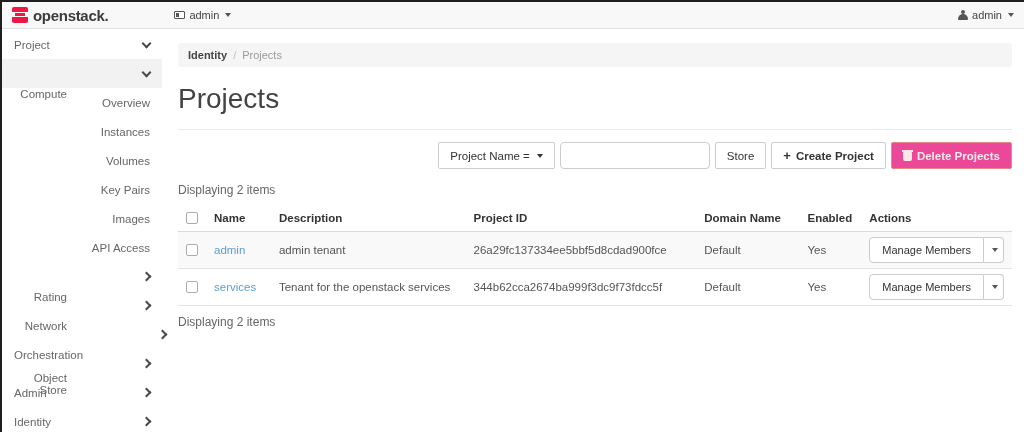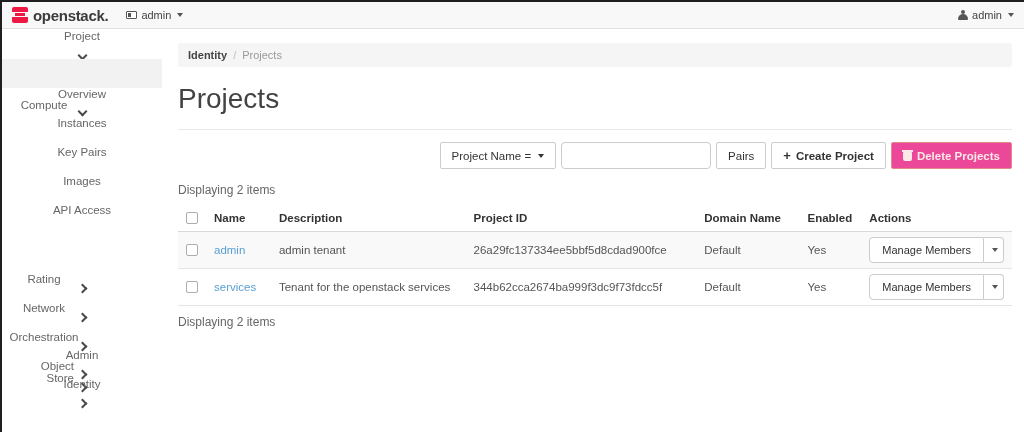--- a/index.html
+++ b/index.html
@@ -5,21 +5,21 @@
   * { margin:0; padding:0; box-sizing:border-box; }
   html,body { width:1024px; height:432px; overflow:hidden; }
   body {
     font-family:"Liberation Sans", sans-serif;
     font-size:12px; color:#555; background:#fff;
     border-top:2px solid #1f1f1f; border-left:2px solid #1f1f1f;
   }
   
   .navbar {
     height:27px; background:#f8f8f8; border-bottom:1px solid #e2e2e2;
-    display:flex; align-items:center; padding:0 10px;
+    display:flex; align-items:center; padding:0 10px;gap:48px;
   }
   .brand { display:flex; align-items:center; gap:5px; }
   .logo-mark { width:16px; height:16px; position:relative; background:#ed1944; border-radius:2px; }
   .logo-mark::before {
     content:""; position:absolute; left:0; right:0; top:5px; height:5px; background:#f8f8f8;
   }
   .logo-mark::after {
     content:""; position:absolute; left:3px; right:3px; top:6px; height:3px; background:#ed1944;
   }
   .brand-text { font-size:15px; font-weight:bold; color:#3c3c3c; letter-spacing:-0.3px; }
@@ -30,21 +30,21 @@
   .user-menu { display:flex; align-items:center; gap:4px; color:#444; font-size:11px; cursor:pointer; }
   .person-icon { display:inline-block; width:10px; height:10px; position:relative; }
   .person-icon::before { content:""; position:absolute; left:3px; top:0; width:4px; height:4px; border-radius:50%; background:#555; }
   .person-icon::after { content:""; position:absolute; left:0; top:4px; width:10px; height:6px; border-radius:5px 5px 1px 1px; background:#555; }
   .caret { display:inline-block; width:0; height:0; border-left:3px solid transparent; border-right:3px solid transparent; border-top:4px solid #555; margin-left:2px; }
   
   .shell { display:flex; height:403px; }
   .sidebar { width:160px; flex:0 0 160px; background:#fff; padding-top:1px; }
   .nav-row {
     height:29px; display:flex; align-items:center; color:#666; font-size:11.5px; cursor:pointer;
-    padding:0 12px; position:relative;flex-direction:column;
+    padding:0 12px; position:relative;
   }
   .nav-row .label { flex:1; }
   .nav-row.l1 .label { text-align:left; }
   .nav-row.l2 .label { text-align:right; padding-right:76px;margin-top:40px; }
   .nav-row.l3 .label { text-align:right; padding-right:-2px; }
   .nav-row.active { background:#f2f2f2; }
   .chev { width:7px; height:7px; border-right:2px solid #4a4a4a; border-bottom:2px solid #4a4a4a; flex:0 0 auto; }
   .chev.down { transform:rotate(45deg); margin-top:-3px; }
   .chev.right { transform:rotate(-45deg); }
   
@@ -140,20 +140,23 @@
       <span class="label">Compute</span>
       <span class="chev down"></span>
     </div>
     <div class="nav-row l3">
       <span class="label">Overview</span>
     </div>
     <div class="nav-row l3">
       <span class="label">Instances</span>
     </div>
     <div class="nav-row l3">
+      <span class="label">Volumes</span>
+    </div>
+    <div class="nav-row l3">
       <span class="label">Key Pairs</span>
     </div>
     <div class="nav-row l3">
       <span class="label">Images</span>
     </div>
     <div class="nav-row l3">
       <span class="label">API Access</span>
     </div>
     <div class="nav-row l2">
       <span class="label">Rating</span>
@@ -191,21 +194,21 @@
     <h1 class="page-title">Projects</h1>
     <hr class="title-rule">
 
     <div class="actions-bar">
       <button class="btn">
         <span>Project Name =</span>
         <span class="caret"></span>
       </button>
       <input class="filter-input" type="text" value="" style="">
       <button class="btn">
-        <span>Pairs</span>
+        <span>Store</span>
       </button>
       <button class="btn btn-create">
         <span class="plus-glyph">+</span>
         <span>Create Project</span>
       </button>
       <button class="btn btn-danger">
         <span class="trash-icon"></span>
         <span>Delete Projects</span>
       </button>
     </div>

